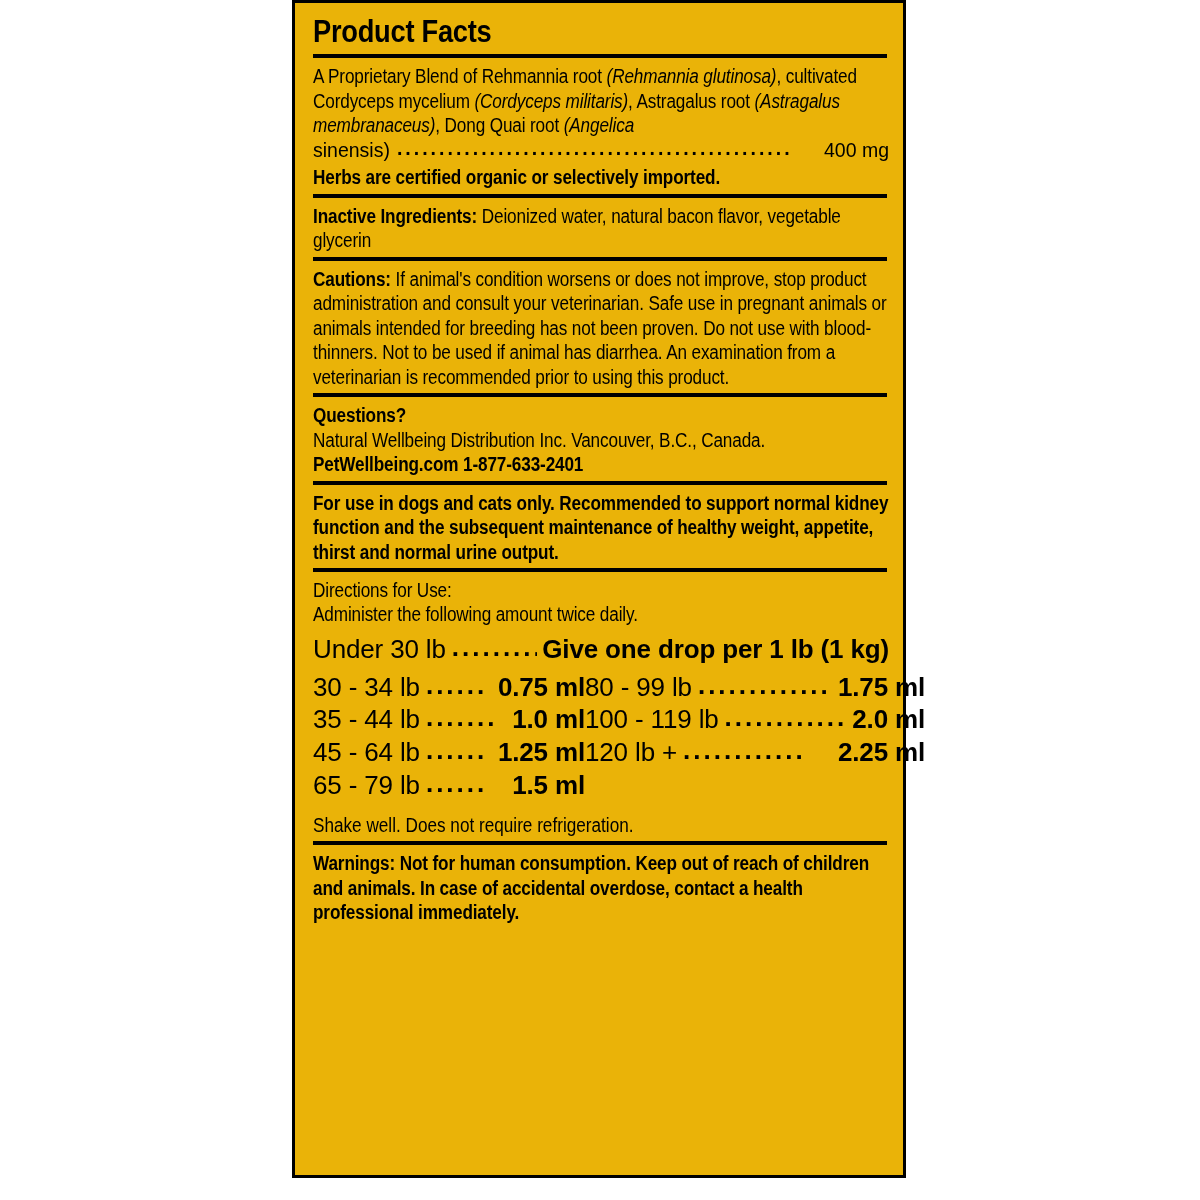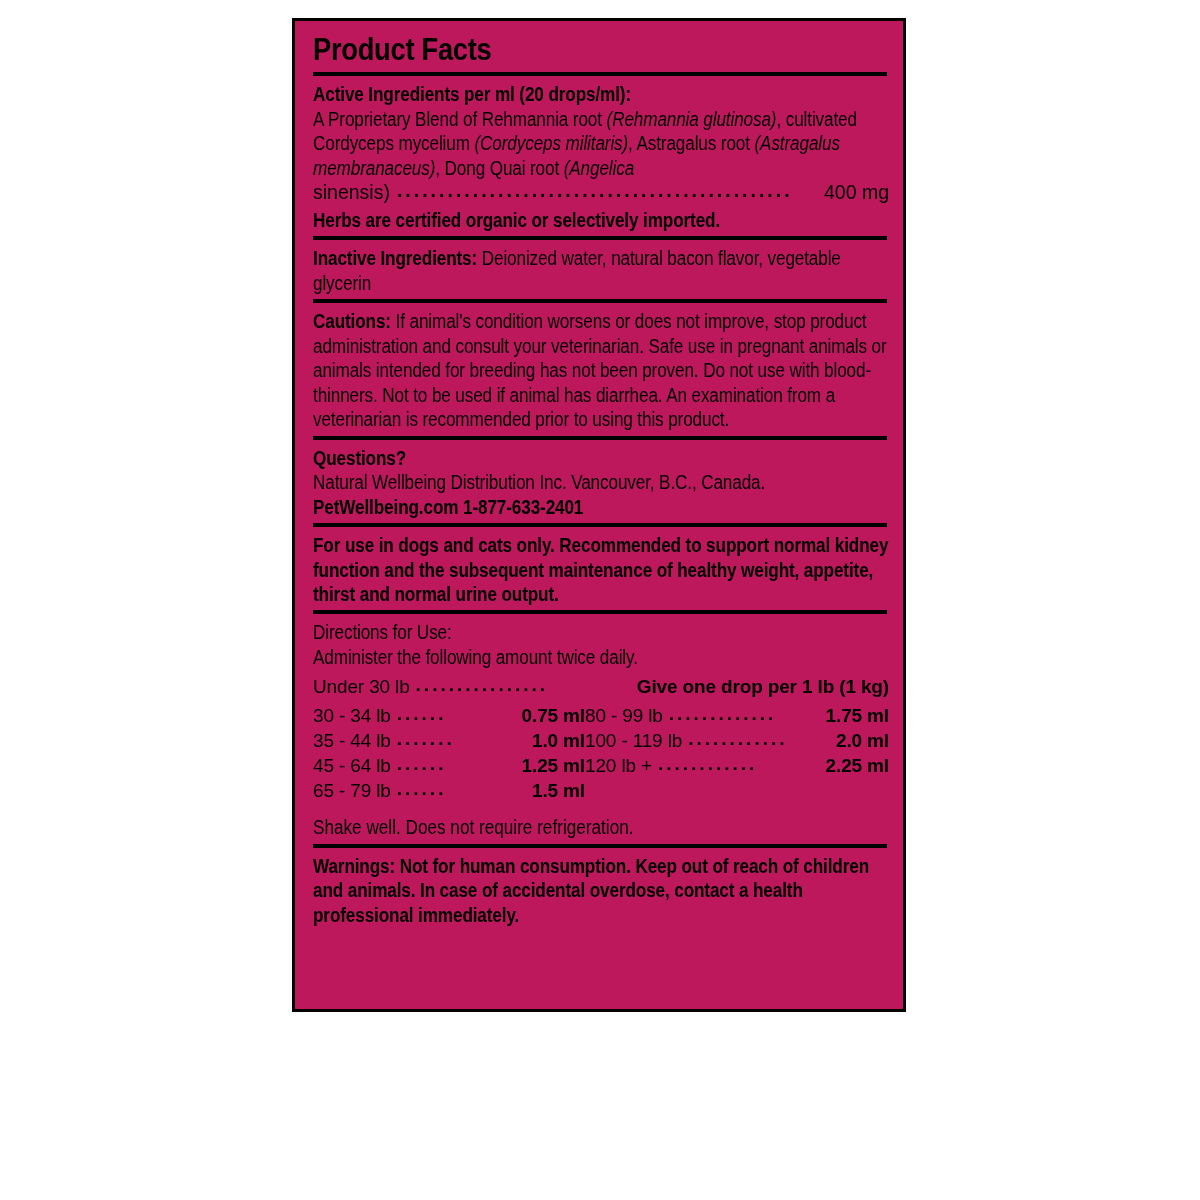--- a/index.html
+++ b/index.html
@@ -12,26 +12,26 @@
   }
 
   body {
     font-family: "Liberation Sans", "DejaVu Sans", sans-serif;
     color: #000000;
   }
 
   #label-panel {
     position: absolute;
     left: 292px;
-    top: 18px;
+    top: 0;
     width: 614px;
-    height: 994px;
+    height: 1178px;
     box-sizing: border-box;
     border: 3px solid #000;
-    background: #be185d;
+    background: #eab308;
     padding: 0 0 0 0;
   }
 
   .inner {
     padding: 10px 14px 6px 18px;
   }
 
   
   .cond {
     display: block;
@@ -65,21 +65,21 @@
 
   .sec { margin: 0 0 2px 0; }
 
   .sp-sm { height: 6px; }
   .sp-xs { height: 3px; }
 
   
   .leader-line {
     display: flex;
     align-items: baseline;
-    font-size: 19px;
+    font-size: 26px;
     line-height: 1.26;
     letter-spacing: -0.15px;
   }
   .leader-line .lead {
     flex: 1 1 auto;
     overflow: hidden;
     white-space: nowrap;
     margin: 0 5px 0 6px;
     letter-spacing: 3.0px;
     font-weight: bold;
@@ -129,23 +129,20 @@
 <div id="label-panel">
   <div class="inner">
 
     <div class="title">
       <span class="cond">Product Facts</span>
     </div>
 
     <div class="rule"></div>
 
     <div class="sec">
-      <div class="blk b">
-        <span class="cond">Active Ingredients per ml (20 drops/ml):</span>
-      </div>
       <div class="blk">
         <span class="cond">
           <span>A Proprietary Blend of Rehmannia root </span><span class="i">(Rehmannia glutinosa)</span><span>, cultivated Cordyceps mycelium </span><span class="i">(Cordyceps militaris)</span><span>, Astragalus root </span><span class="i">(Astragalus membranaceus)</span><span>, Dong Quai root </span><span class="i">(Angelica</span>
         </span>
       </div>
       <div class="ai-leader">
         <span class="nm">sinensis)</span>
         <span class="lead">...............................................</span>
         <span class="amt">400 mg</span>
       </div>

